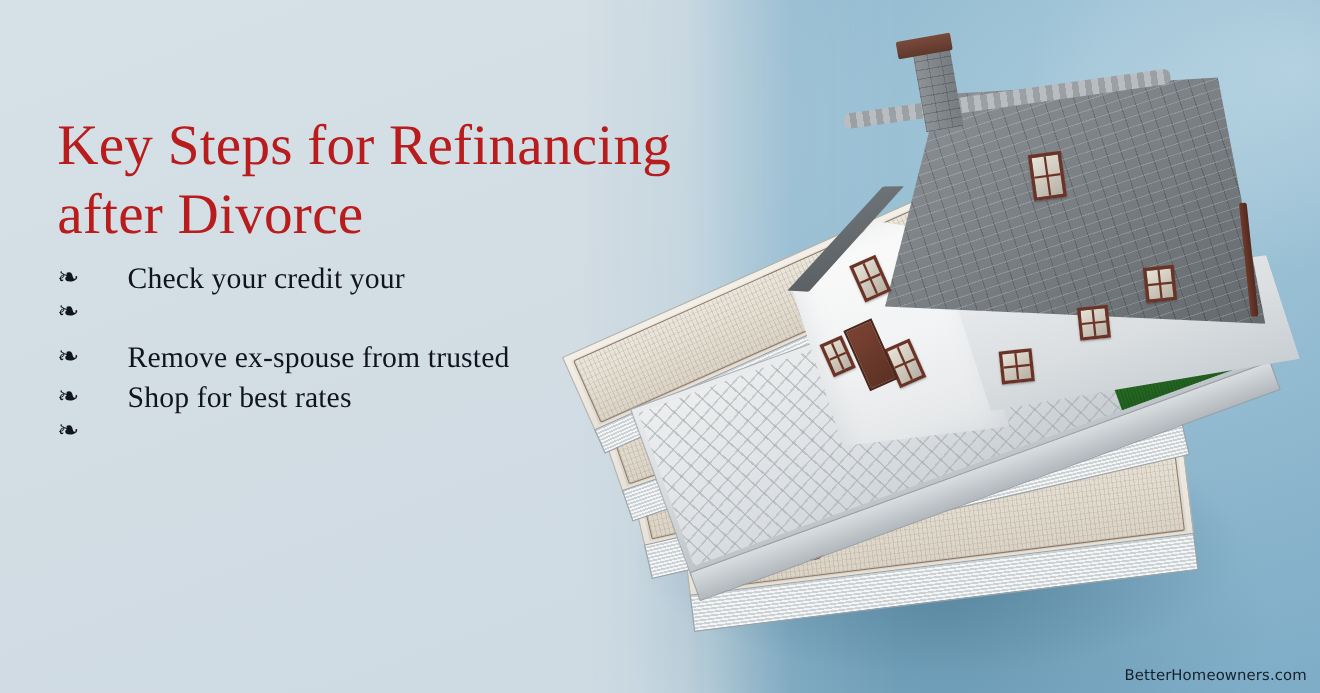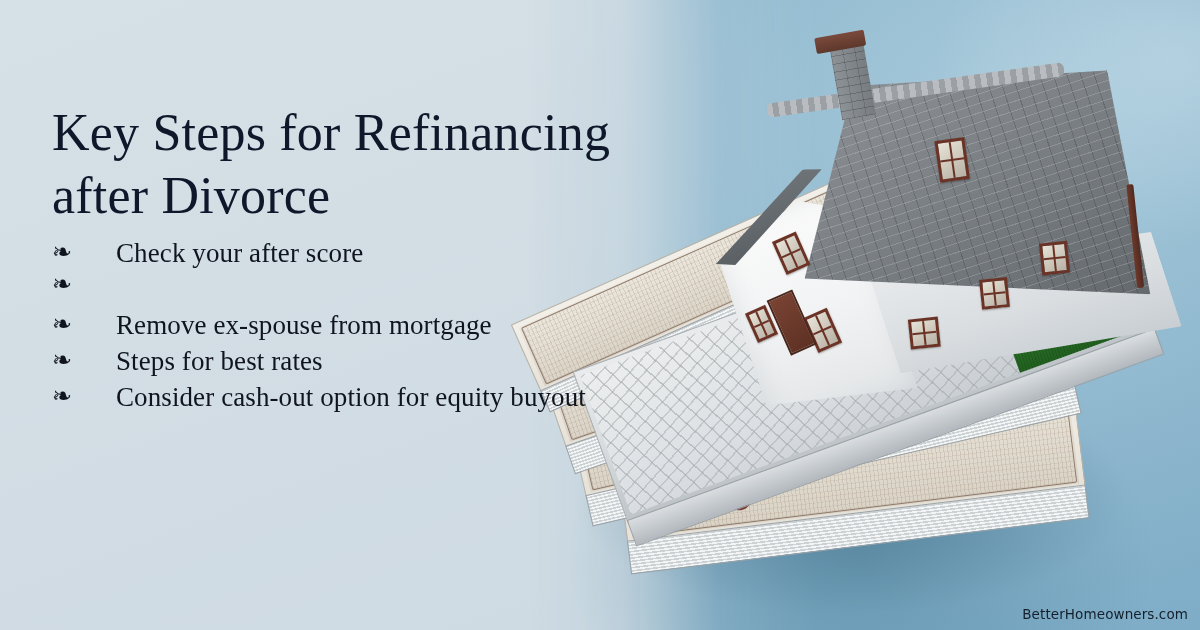--- a/index.html
+++ b/index.html
@@ -178,21 +178,21 @@
 
   
   .headline {
     position: absolute;
     left: 52px; top: 66px;
     width: 600px;
     font-family: "Liberation Serif", "DejaVu Serif", serif;
     font-size: 52px;
     line-height: 63px;
     font-weight: 400;
-    color: #0f172a;
+    color: #b91c1c;
     letter-spacing: .2px;
     white-space: pre-line;
   }
 
   .bullets {
     position: absolute;
     left: 52px; top: 238px;
     width: 620px;
     list-style: none;
     margin: 0; padding: 0;
@@ -339,35 +339,34 @@
       <div class="gutter" style="left:412px; top:206px; width:7px; height:104px; transform:rotate(12deg);"></div>
     </div>
   </div>
 
   <h1 class="headline">Key Steps for Refinancing
 after Divorce</h1>
 
   <ul class="bullets">
     <li>
       <span class="fleuron">❧</span>
-      <span>Check your after score</span>
-    </li>
-    <li>
-      <span class="fleuron">❧</span>
-    </li>
-    <li>
-      <span class="fleuron">❧</span>
-      <span>Remove ex-spouse from mortgage</span>
-    </li>
-    <li>
-      <span class="fleuron">❧</span>
-      <span>Steps for best rates</span>
-    </li>
-    <li>
-      <span class="fleuron">❧</span>
-      <span>Consider cash-out option for equity buyout</span>
+      <span>Check your credit your</span>
+    </li>
+    <li>
+      <span class="fleuron">❧</span>
+    </li>
+    <li>
+      <span class="fleuron">❧</span>
+      <span>Remove ex-spouse from trusted</span>
+    </li>
+    <li>
+      <span class="fleuron">❧</span>
+      <span>Shop for best rates</span>
+    </li>
+    <li>
+      <span class="fleuron">❧</span>
     </li>
   </ul>
 
 
   <div class="credit">BetterHomeowners.com</div>
 
 </div>
 
 </body></html>

